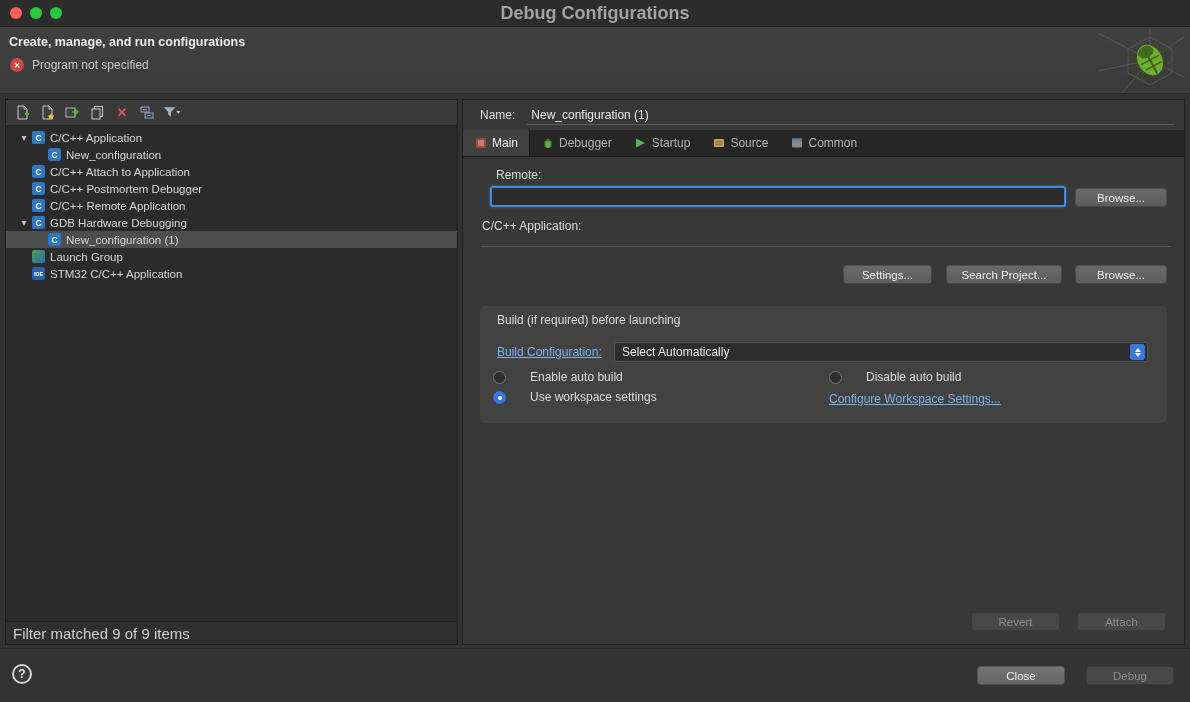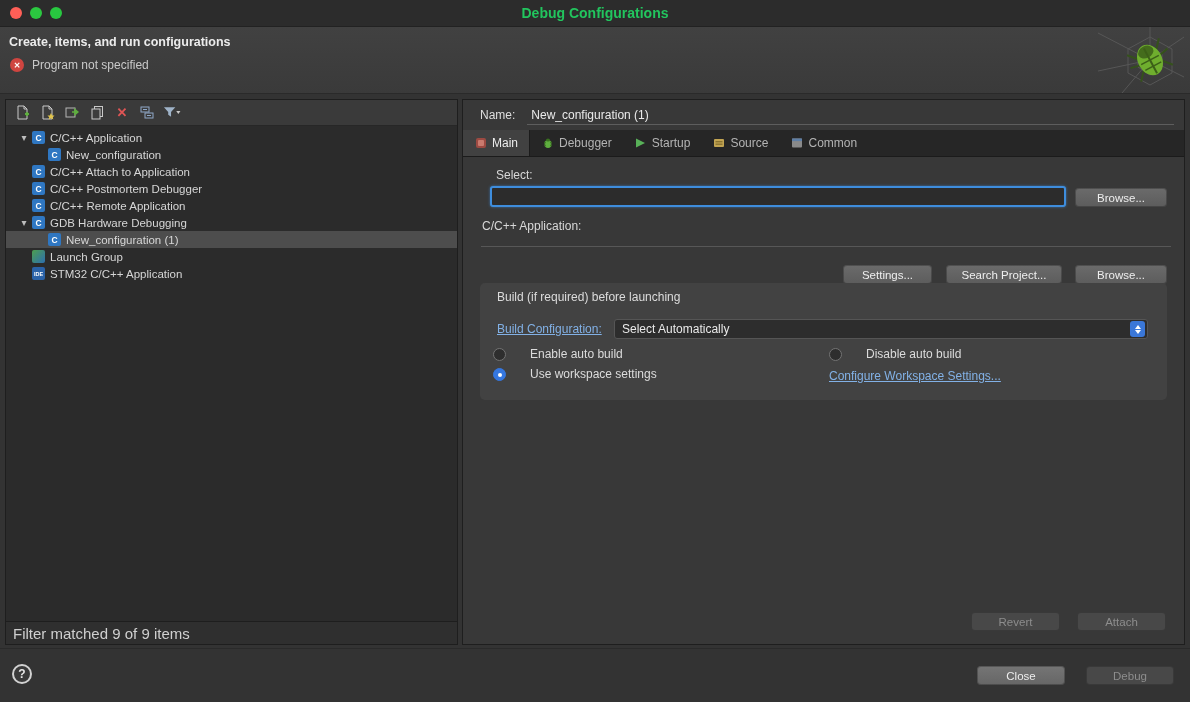--- a/index.html
+++ b/index.html
@@ -17,21 +17,21 @@
   .titlebar {
     position:absolute; top:0; left:0; right:0; height:27px;
     background:#2c2c2c; border-bottom:1px solid #222;
     display:flex; align-items:center; justify-content:center;
   }
   .traffic { position:absolute; left:10px; top:7px; display:flex; gap:8px; }
   .light { width:12px; height:12px; border-radius:50%; }
   .light.red   { background:#ff5f57; }
   .light.yellow{ background:#2bc840; }
   .light.green { background:#28c840; }
-  .win-title { font-weight:bold; font-size:14px; color:#22c55e; }
+  .win-title { font-weight:bold; font-size:18px; color:#a3a3a3; }
 
   
   .header {
     position:absolute; top:27px; left:0; right:0; height:67px;
     background:linear-gradient(#414141,#3a3a3a);
     border-bottom:1px solid #2a2a2a;
   }
   .header-title {
     position:absolute; left:9px; top:8px;
     font-size:12.5px; font-weight:bold; color:#ececec;
@@ -124,21 +124,21 @@
     display:flex; align-items:center; justify-content:center;
     height:19px; border-radius:4px; font-size:11.5px; color:#eeeeee;
     background:linear-gradient(#6b6b6b,#5c5c5c);
     box-shadow:inset 0 0 0 1px rgba(0,0,0,.25);
     cursor:default; white-space:nowrap;
   }
   .btn.disabled { background:#484848; color:#8d8d8d; box-shadow:inset 0 0 0 1px rgba(0,0,0,.2); }
   .btn.abs { position:absolute; }
 
   .group-box {
-    position:absolute; left:17px; top:126px; width:687px; height:117px;
+    position:absolute; left:17px; top:149px; width:687px; height:117px;
     background:#424242; border-radius:5px;
   }
   .group-title { position:absolute; left:17px; top:7px; color:#dcdcdc; font-size:12px; }
   .link { color:#82b1e6; text-decoration:underline; font-size:12px; cursor:default; }
   .bc-link { position:absolute; left:17px; top:39px; }
   .combo {
     position:absolute; left:134px; top:36px; width:534px; height:20px;
     background:#2d2d2d; border:1px solid #555; border-radius:3px;
     display:flex; align-items:center;
   }
@@ -184,21 +184,21 @@
 <div class="titlebar">
   <div class="traffic">
     <span class="light red"></span>
     <span class="light yellow"></span>
     <span class="light green"></span>
   </div>
   <div class="win-title">Debug Configurations</div>
 </div>
 
 <div class="header">
-  <div class="header-title">Create, items, and run configurations</div>
+  <div class="header-title">Create, manage, and run configurations</div>
   <div class="error-row">
     <span class="error-icon">✕</span>
     <span class="error-text">Program not specified</span>
   </div>
   <svg class="bug-art" width="92" height="66" viewBox="0 0 92 66">
     <g stroke="#5b5b5b" stroke-width="1" opacity="0.85" fill="none">
       <line x1="58" y1="33" x2="6" y2="6"></line>
         <line x1="58" y1="33" x2="58" y2="0"></line>
       <line x1="58" y1="33" x2="92" y2="10"></line>
         <line x1="58" y1="33" x2="92" y2="50"></line>
@@ -380,21 +380,21 @@
         <svg width="12" height="12" viewBox="0 0 12 12">
             <rect x="1" y="1.5" width="10" height="9" rx="1" fill="#8a8a8a"></rect>
             <rect x="1" y="1.5" width="10" height="2.6" fill="#5f7fa6"></rect>
           </svg>
       </span>
       <span>Common</span>
     </div>
   </div>
 
   <div class="rp-content">
-    <div class="fld-label" style="left:33px; top:11px;">Select:</div>
+    <div class="fld-label" style="left:33px; top:11px;">Remote:</div>
     <input class="project-input" type="text" value="" style="">
     <div class="btn abs" style="left:612px; top:31px; width:92px;">Browse...</div>
 
     <div class="fld-label" style="left:19px; top:62px;">C/C++ Application:</div>
     <div class="app-underline"></div>
 
     <div class="btn abs" style="left:380px; top:108px; width:89px;">Settings...</div>
     <div class="btn abs" style="left:483px; top:108px; width:116px;">Search Project...</div>
     <div class="btn abs" style="left:612px; top:108px; width:92px;">Browse...</div>
 

